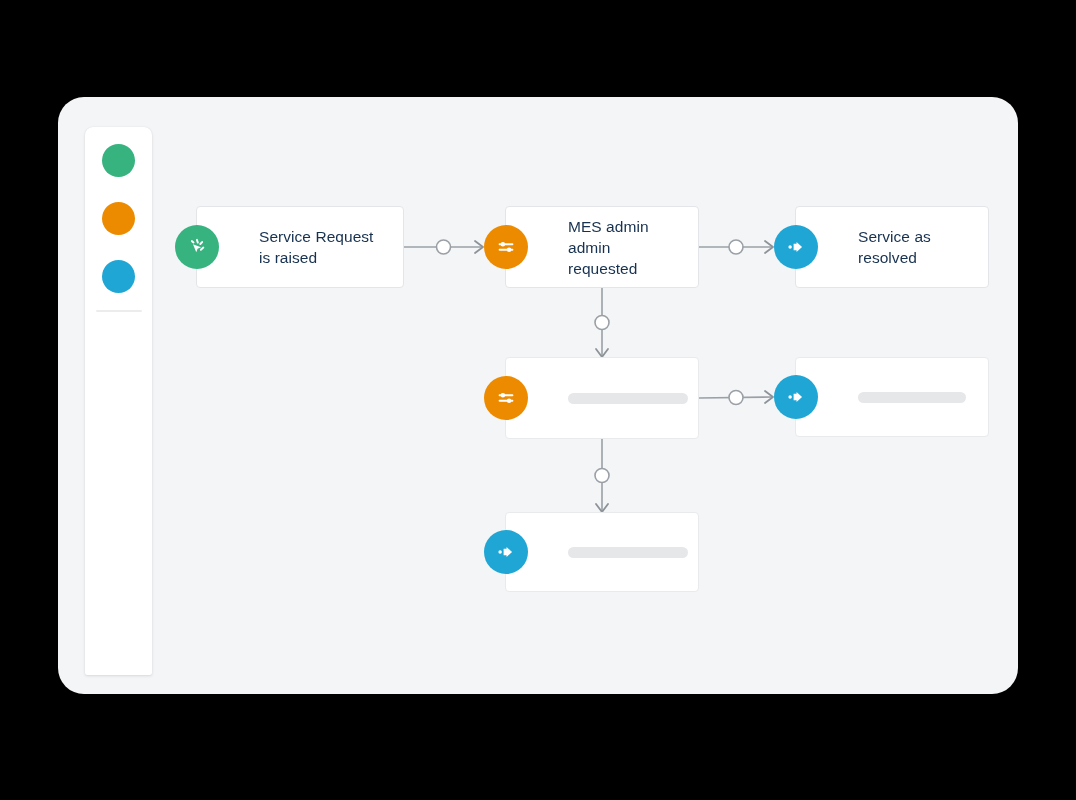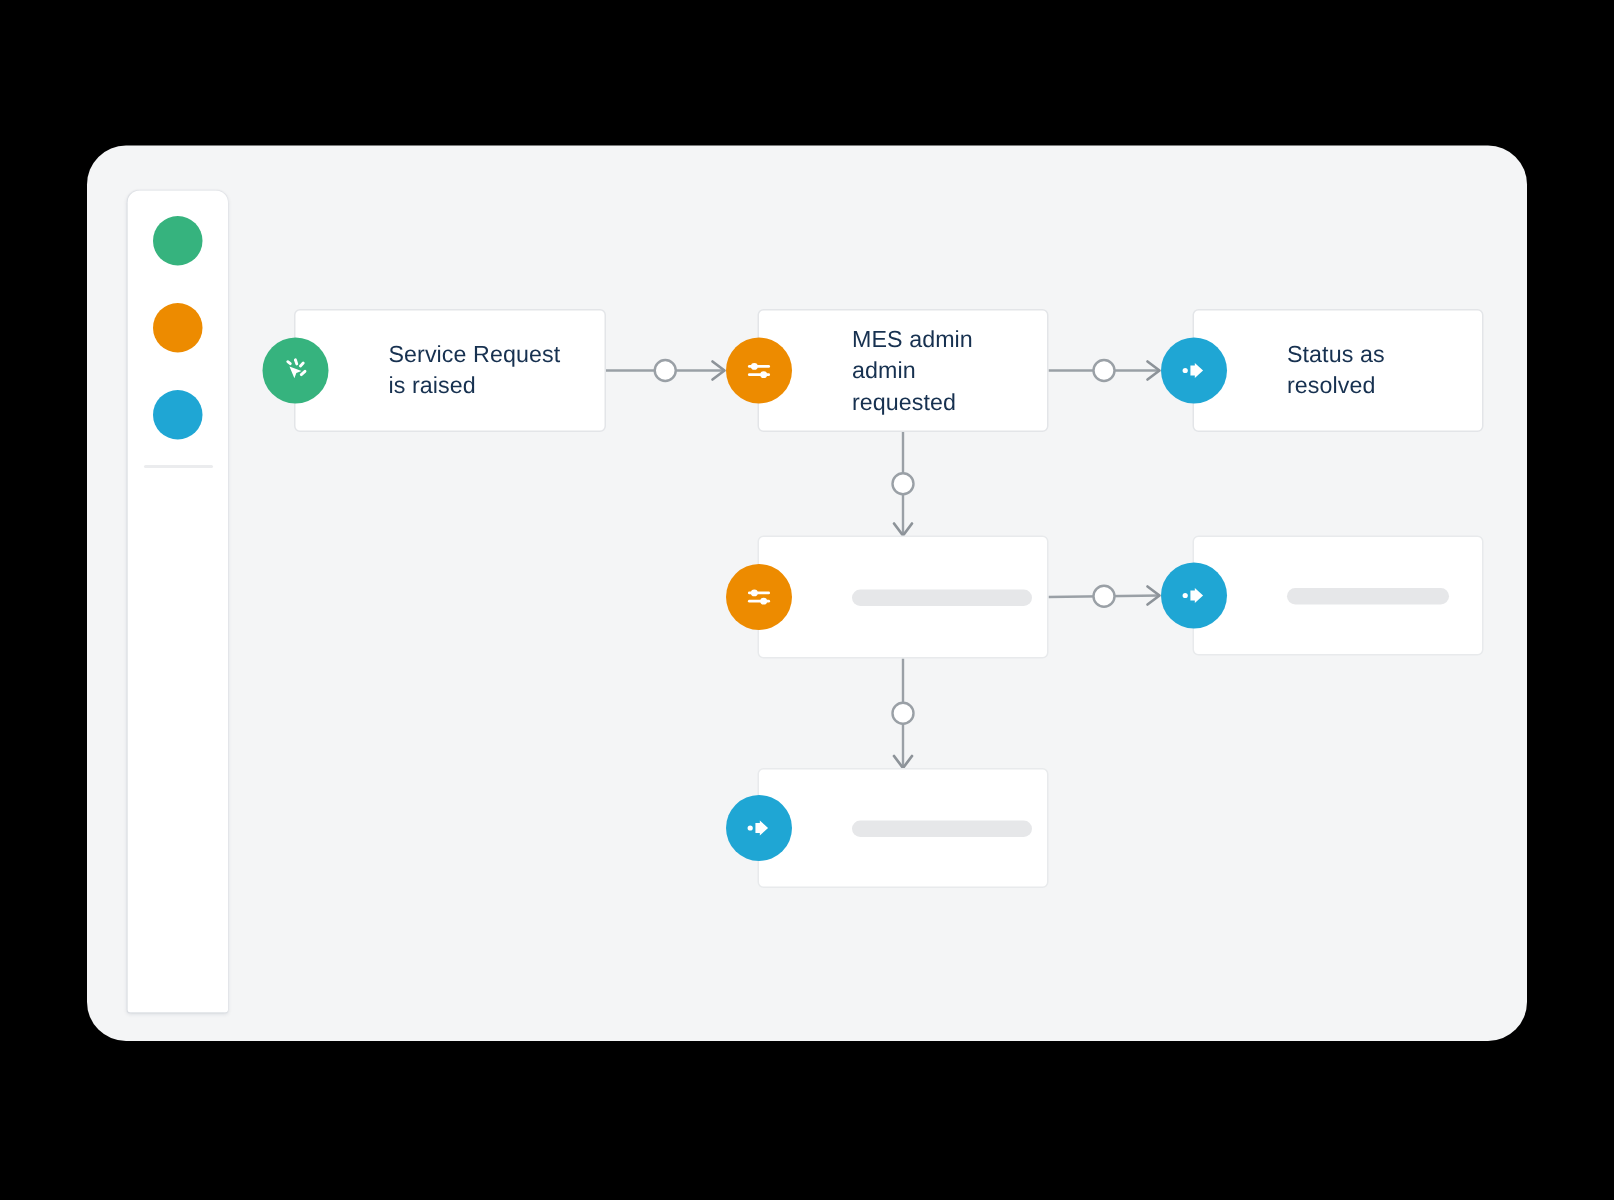--- a/index.html
+++ b/index.html
@@ -211,21 +211,21 @@
         </div>
         <div class="node-label">MES admin admin requested</div>
       </div>
       <div class="node" style="left: 795px; top: 206px; width: 194px; height: 82px;">
         <div class="node-icon" style="background: rgb(31, 166, 212);">
           <svg width="22" height="22" viewBox="0 0 24 24">
             <circle cx="5.6" cy="12" r="1.9" fill="#fff"></circle>
             <path d="M9.4 8.4 L9.4 15.6 L12.6 15.6 L12.6 17.4 L18.6 12 L12.6 6.6 L12.6 8.4 Z" fill="#fff"></path>
           </svg>
         </div>
-        <div class="node-label">Status as resolved</div>
+        <div class="node-label">Service as resolved</div>
       </div>
       <div class="node ghost" style="left: 505px; top: 357px; width: 194px; height: 82px;">
         <div class="node-icon" style="background: rgb(237, 139, 0);">
           <svg width="22" height="22" viewBox="0 0 24 24">
             <line x1="5" y1="9" x2="19" y2="9" stroke="#fff" stroke-width="2.1" stroke-linecap="round"></line>
             <line x1="5" y1="15" x2="19" y2="15" stroke="#fff" stroke-width="2.1" stroke-linecap="round"></line>
             <circle cx="8.6" cy="9" r="2.5" fill="#fff"></circle>
             <circle cx="15.4" cy="15" r="2.5" fill="#fff"></circle>
           </svg>
         </div>

